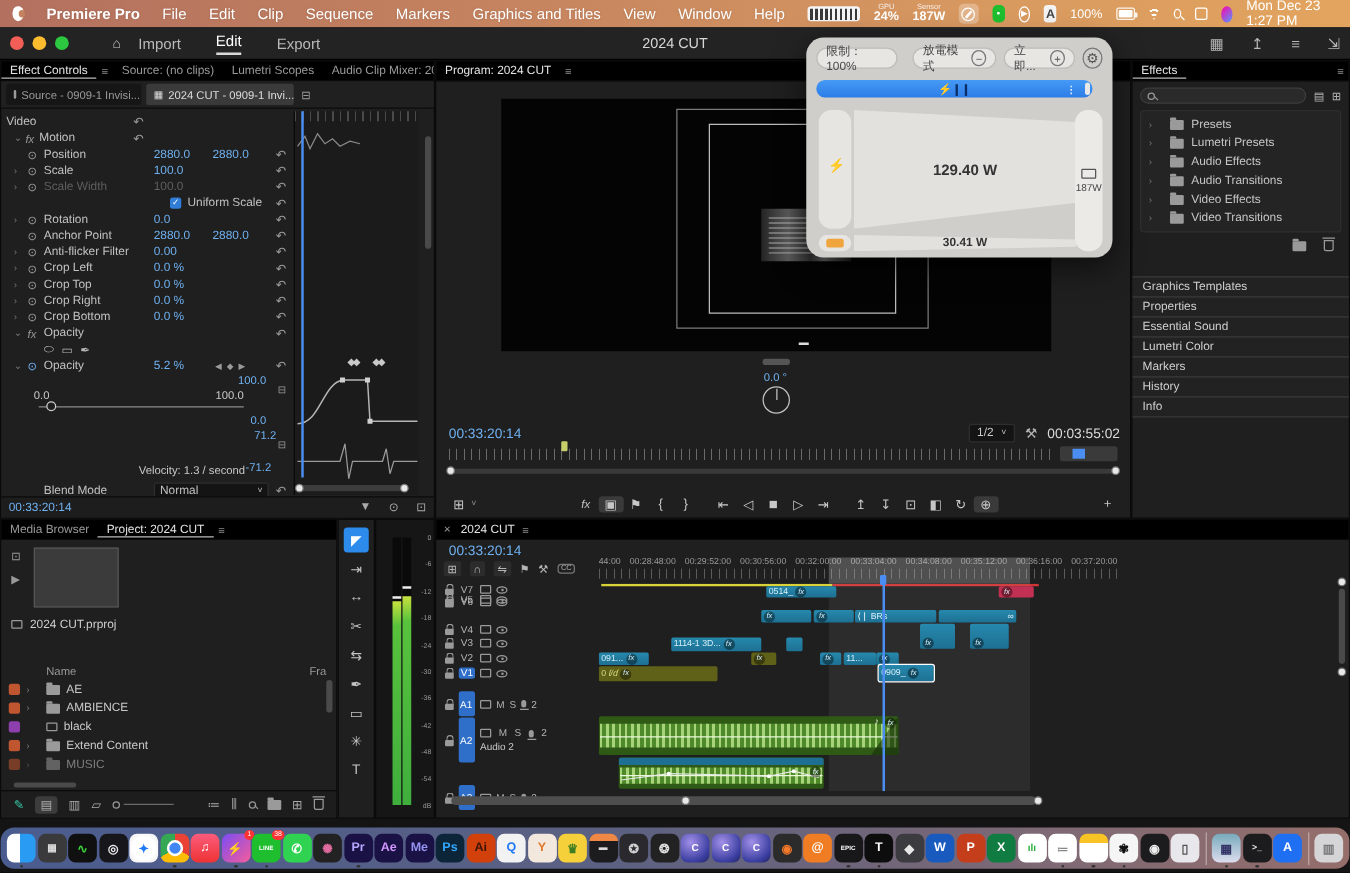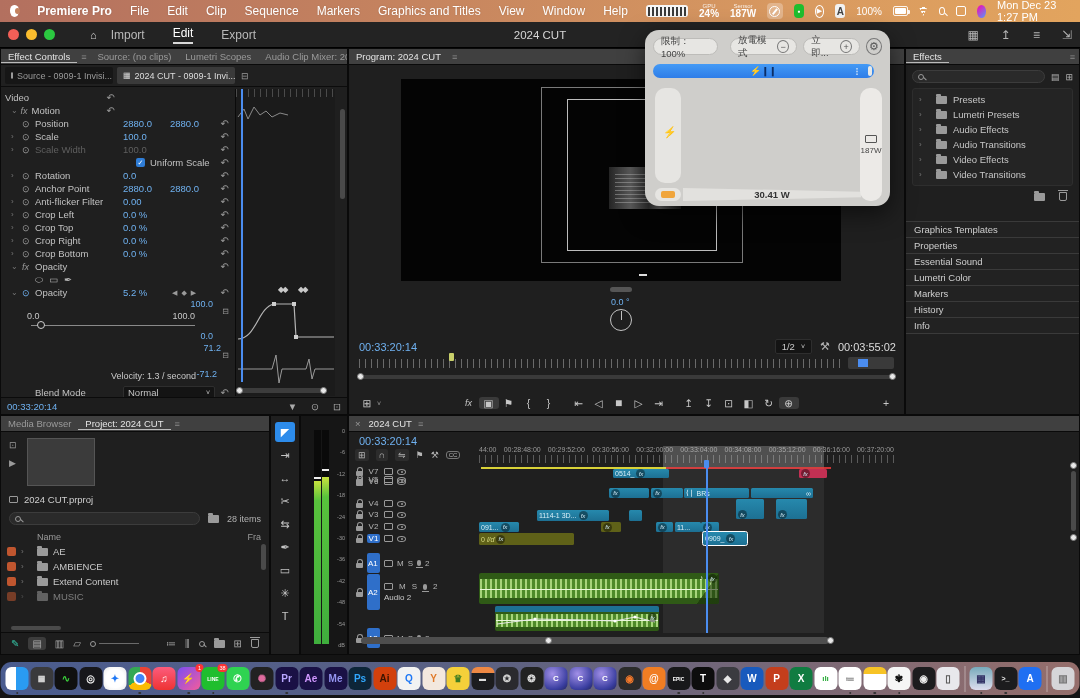--- a/index.html
+++ b/index.html
@@ -34,21 +34,21 @@
 .avatar{width:13px;height:13px;border-radius:50%;background:linear-gradient(135deg,#f0a, #59f)}
 
 #win{left:0;top:22px;width:1080px;height:676px;background:#141414}
 #tbar{left:0;top:0;width:100%;height:26px;background:#232323;border-bottom:1px solid #000;display:flex;align-items:center;padding:0 8px}
 .tl{width:11px;height:11px;border-radius:50%;margin-right:7px}
 .mode{margin:0 14px;color:#b9b9b9;font-size:12px}
 .mode.on{color:#fff;border-bottom:2px solid #d9d9d9;padding-bottom:2px}
 #tbar .title{position:absolute;left:50%;transform:translateX(-50%);color:#d6d6d6;font-size:11.5px}
 .wic{margin-left:22px;color:#b5b5b5;font-size:12px}
 .panel{background:#1f1f1f;border:1px solid #0a0a0a}
-.phead{height:16px;background:#404040;display:flex;align-items:center;font-size:9.5px;color:#9a9a9a;border-bottom:1px solid #0a0a0a;overflow:hidden}
+.phead{height:16px;background:#000000;display:flex;align-items:center;font-size:9.5px;color:#9a9a9a;border-bottom:1px solid #0a0a0a;overflow:hidden}
 .ptab{padding:0 7px;white-space:nowrap}
 .ptab.on{color:#e4e4e4}
 .undl{border-bottom:1px solid #bbb}
 .mnu{color:#8a8a8a;margin:0 4px;font-size:9px}
 
 #ec .cliptabs{height:22px;display:flex;align-items:center;padding:2px 4px;border-bottom:1px solid #0c0c0c;background:#202020}
 .ctab{height:17px;display:flex;align-items:center;font-size:9px;padding:0 6px;gap:4px;background:#161616;color:#9a9a9a;border-radius:2px;white-space:nowrap;overflow:hidden}
 .ctab.on{background:#3a3a3a;color:#ddd}
 .ecr{display:flex;align-items:center;height:13px;font-size:9.5px;color:#c2c2c2;padding-left:10px}
 .tw{width:11px;color:#777;font-size:8px}
@@ -589,43 +589,42 @@
     </div>
     <div style="position:absolute;left:8px;top:24px;width:14px;color:#9a9a9a;font-size:9px;display:flex;flex-direction:column;gap:8px">
       <span>⊡</span>
         <span>▶</span>
     </div>
     <div style="position:absolute;left:26px;top:22px;width:68px;height:48px;background:#3b3b3b;border:1px solid #555"></div>
     <div class="r" style="position:absolute;left:8px;top:78px;gap:6px">
       <span class="srcp"></span>
       <span style="font-size:9.5px;color:#cfcfcf">2024 CUT.prproj</span>
     </div>
-    <div class="r" style="position:absolute;left:8px;top:96px;right:8px;gap:8px">
-      <span class="srch" style="flex:1">
-          <span class="mag2"></span>
-        </span>
-      <span class="fold"></span>
-      <span style="font-size:9px;color:#b0b0b0">28 items</span>
-    </div>
     <div class="r" style="position:absolute;left:36px;top:116px;right:8px;font-size:9px;color:#9a9a9a">
       <span>Name</span>
       <span style="margin-left:auto">Fra</span>
     </div>
     <div style="position:absolute;left:2px;top:128px;right:10px;height:84px;overflow:hidden">
       <div class="prow">
           <span class="chip" style="background:#c0562f"></span>
           <span class="tw">›</span>
           <span class="fold"></span>
           <span>AE</span>
         </div>
       <div class="prow">
           <span class="chip" style="background:#c0562f"></span>
           <span class="tw">›</span>
           <span class="fold"></span>
           <span>AMBIENCE</span>
+        </div>
+      <div class="prow">
+          <span class="chip" style="background:#8e3fae"></span>
+          <span class="tw" style="color:transparent">›</span>
+          <span class="srcp"></span>
+          <span>black</span>
         </div>
       <div class="prow">
           <span class="chip" style="background:#c0562f"></span>
           <span class="tw">›</span>
           <span class="fold"></span>
           <span>Extend Content</span>
         </div>
       <div class="prow" style="opacity:.55">
           <span class="chip" style="background:#c0562f"></span>
           <span class="tw">›</span>
@@ -914,20 +913,23 @@
       <span class="circ" style="width:17px;height:17px;font-size:11px">⚙</span>
     </div>
     <div id="pwbar">
       <span>⚡❙❙</span>
       <span class="dots">⋮</span>
       <span class="cap"></span>
     </div>
     <div class="scol" style="left:10px;top:58px;width:26px;height:95px">
         <span style="position:absolute;left:8px;top:38px;color:#f5a623;font-size:11px">⚡</span>
       </div>
+    <div class="stream" style="left:38px;top:58px;width:178px;height:95px;clip-path:polygon(0 0,100% 10%,100% 78%,0 100%);display:flex;align-items:center;justify-content:center;font-size:12px;font-weight:bold;color:#333">
+        <span>129.40 W</span>
+      </div>
     <div class="scol" style="left:10px;top:158px;width:26px;height:13px;display:flex;align-items:center;justify-content:center">
         <span style="width:14px;height:7px;background:#f0a53c;border-radius:2px"></span>
       </div>
     <div class="stream" style="left:38px;top:158px;width:178px;height:13px;clip-path:polygon(0 0,100% 28%,100% 72%,0 100%);display:flex;align-items:center;justify-content:center;font-size:9.5px;font-weight:bold;color:#333">
         <span>30.41 W</span>
       </div>
     <div class="scol" style="right:8px;top:58px;width:22px;height:113px;background:#eceae7;display:flex;flex-direction:column;align-items:center;justify-content:center;gap:3px">
       <span style="width:12px;height:8px;border:1.2px solid #555;border-radius:1px"></span>
       <span style="font-size:8px;color:#444">187W</span>
     </div>

